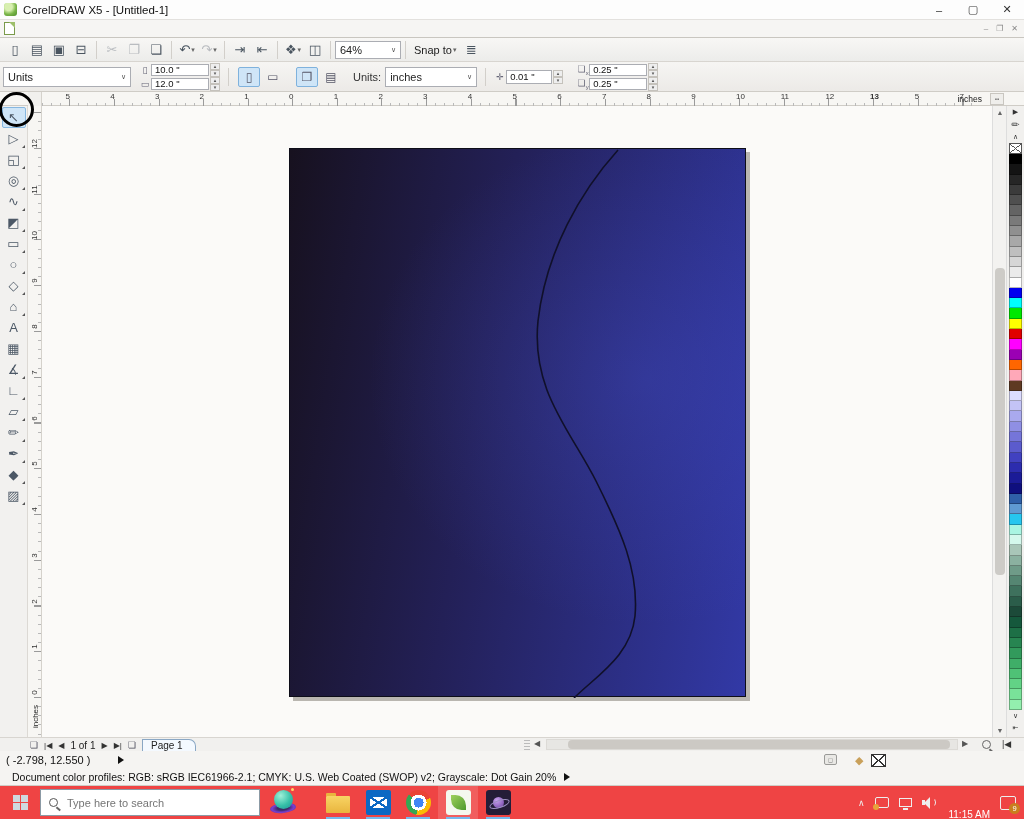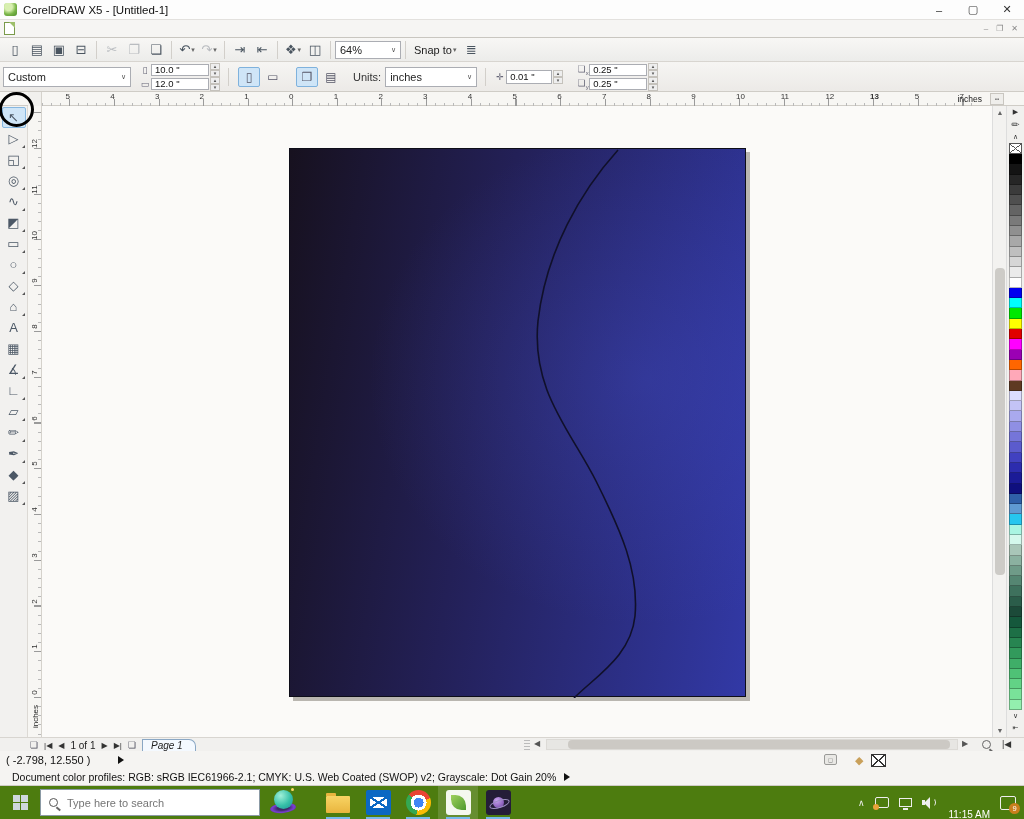--- a/index.html
+++ b/index.html
@@ -88,21 +88,21 @@
   .pal-x{width:13px;height:11px;border:1px solid #555;background:
       linear-gradient(to top right,transparent 47%,#555 47% 53%,transparent 53%),
       linear-gradient(to bottom right,transparent 47%,#555 47% 53%,transparent 53%),#fff;}
   .swatch{width:13px;height:10.3px;border:1px solid rgba(0,0,0,.28);border-top:none;}
 
   
   .bottombar{position:absolute;left:0;top:737px;width:1024px;height:14px;background:#f1f0ee;border-top:1px solid #d8d5d0;font-size:10px;color:#222;}
   .pagenav{position:absolute;left:30px;top:0;height:14px;display:flex;align-items:center;gap:6px;}
   .pn-ic{font-size:9px;color:#445;}
   .pn-arrow{font-size:8px;color:#333;}
-  .page-tab{height:13px;border:1px solid #8aa7c4;border-bottom:none;background:#f4f9ff;border-radius:0 7px 0 0;padding:0 12px 0 8px;font-size:10px;display:flex;align-items:center;font-style:italic;}
+  .page-tab{height:13px;border:1px solid #8aa7c4;border-bottom:none;background:#f4f9ff;border-radius:0 7px 0 0;padding:0 12px 0 8px;font-size:10px;display:flex;align-items:center;}
   .splitter{position:absolute;left:524px;top:2px;width:6px;height:10px;background:repeating-linear-gradient(#bbb 0 1px,transparent 1px 3px);}
   .hs-larr{position:absolute;left:534px;top:1px;font-size:8px;color:#555;}
   .hs-track{position:absolute;left:546px;top:1px;width:412px;height:11px;background:#e7e6e3;border:1px solid #dcdad6;}
   .hs-thumb{position:absolute;left:568px;top:2px;width:382px;height:9px;background:#ccc9c4;border-radius:4px;}
   .hs-rarr{position:absolute;left:962px;top:1px;font-size:8px;color:#555;}
   .mag{position:relative;width:9px;height:9px;border:1.5px solid #666;border-radius:50%;}
   .mag::after{content:"";position:absolute;right:-4px;bottom:-3px;width:5px;height:1.5px;background:#666;transform:rotate(40deg);}
   .nav-mag{position:absolute;left:982px;top:2px;}
   .pal-expand{position:absolute;left:1002px;top:1px;font-size:9px;color:#333;}
 
@@ -117,21 +117,21 @@
   .fillout{position:absolute;left:855px;top:753px;display:grid;grid-template-columns:16px 18px;grid-auto-rows:15px;align-items:center;}
   .bucket{font-size:11px;color:#c9a05a;}
   .pennib{font-size:11px;color:#667;}
   .ind-box{width:15px;height:13px;border:1px solid #333;}
   .ind-none{background:
       linear-gradient(to top right,transparent 46%,#333 46% 54%,transparent 54%),
       linear-gradient(to bottom right,transparent 46%,#333 46% 54%,transparent 54%),#fff;}
   .ind-black{background:#161616;}
 
   
-  .taskbar{position:absolute;left:0;top:786px;width:1024px;height:33px;background:#4d7c0f;display:flex;align-items:center;}
+  .taskbar{position:absolute;left:0;top:786px;width:1024px;height:33px;background:#ef4444;display:flex;align-items:center;}
   .startbtn{width:40px;height:33px;display:flex;align-items:center;justify-content:center;}
   .winlogo{display:grid;grid-template-columns:7px 7px;grid-auto-rows:7px;gap:1px;}
   .winlogo i{background:#cfd8de;}
   .searchbox{width:220px;height:27px;background:#fff;border:1px solid #8b9aa5;display:flex;align-items:center;padding:0 8px;gap:7px;}
   .searchbox input{border:none;outline:none;font-size:11px;color:#333;width:160px;background:transparent;}
   .searchbox .mag{border-color:#555;}
   .hlball{position:relative;width:34px;height:33px;margin-left:6px;}
   .hlball .ring{position:absolute;left:4px;top:17px;width:26px;height:10px;border-radius:50%;background:radial-gradient(ellipse,#3c2b66 30%,#7a3fd1 60%,#3c2b66);transform:rotate(-6deg);}
   .hlball .ball{position:absolute;left:8px;top:4px;width:19px;height:19px;border-radius:50%;background:radial-gradient(circle at 35% 30%,#9ff0d8,#36c0a8 55%,#1c8f96);}
   .hlball .sp{position:absolute;width:3px;height:3px;border-radius:50%;background:#ffd866;left:25px;top:2px;}
@@ -253,21 +253,21 @@
       <span>Snap to</span>
       <span class="dd">▾</span>
     </div>
     <div class="tbtn">
       <span class="g">≣</span>
     </div>
   </div>
 
   <div class="propbar">
     <div class="combo preset-combo">
-      <span>Custom</span>
+      <span>Units</span>
       <span class="arrow">∨</span>
     </div>
     <div class="stack2">
       <div class="fieldrow">
         <span class="fld-ic">▯</span>
         <span class="numfld">10.0 "</span>
         <span class="spin">
             <i>▴</i>
             <i>▾</i>
           </span>

